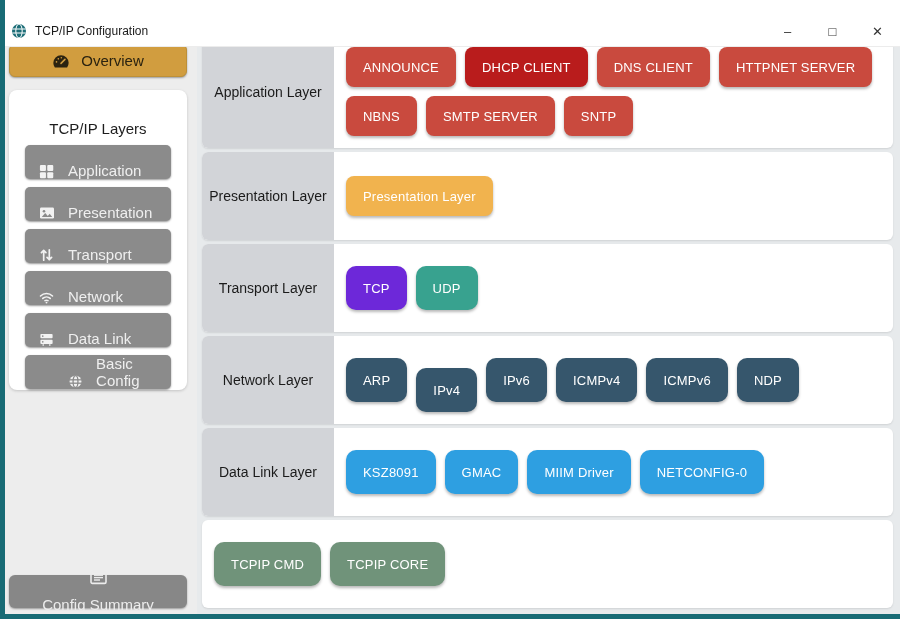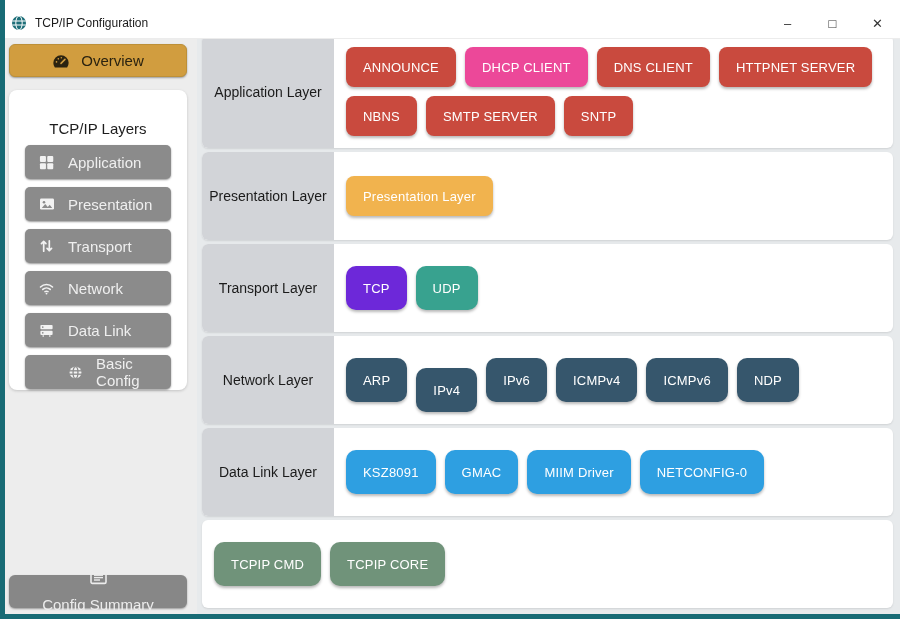--- a/index.html
+++ b/index.html
@@ -6,39 +6,39 @@
   body{
     width:900px;height:619px;position:relative;overflow:hidden;
     font-family:"Liberation Sans", sans-serif;background:#ffffff;
     -webkit-font-smoothing:antialiased;
   }
   
   .accent-left{position:absolute;left:0;top:0;width:5px;height:619px;z-index:50;}
   .accent-bottom{position:absolute;left:0;bottom:0;width:900px;height:5px;z-index:50;}
 
   
-  .titlebar{position:absolute;top:8px;left:0;right:0;height:30px;background:#ffffff;
+  .titlebar{position:absolute;top:16px;left:0;right:0;height:30px;background:#ffffff;
     display:flex;align-items:center;border-bottom:1px solid #ececec;z-index:40;}
   .titlebar .app-icon{margin-left:11px;display:flex;}
   .titlebar .title-text{margin-left:8px;font-size:12px;color:#1a1a1a;}
   .win-controls{margin-left:auto;display:flex;height:100%;}
   .win-btn{width:45px;height:100%;display:flex;align-items:center;justify-content:center;
     font-size:13px;color:#333;cursor:default;}
 
   
   .sidebar{position:absolute;left:5px;top:30px;width:192px;bottom:5px;background:#ededed;}
   .overview-btn{position:absolute;left:4px;top:14px;width:178px;height:33px;border-radius:6px;
     display:flex;align-items:center;justify-content:center;gap:11px;
     color:#2b2310;font-size:15px;border:1px solid #bd9038;
     box-shadow:0 1px 2px rgba(0,0,0,.35);box-sizing:border-box;}
   .layers-panel{position:absolute;left:4px;top:60px;width:178px;height:300px;background:#ffffff;
     border-radius:8px;box-shadow:0 1px 3px rgba(0,0,0,.18);}
   .layers-title{text-align:center;padding-top:30px;font-size:15px;color:#1d1d1d;}
   .nav-btn{width:146px;height:34px;margin:8px auto 0 auto;border-radius:5px;
-    display:flex;align-items:center;padding-left:13px;gap:13px;box-sizing:border-box;
+    display:flex;align-items:flex-end;padding-left:13px;gap:13px;box-sizing:border-box;
     color:#efefef;font-size:15px;box-shadow:0 1px 2px rgba(0,0,0,.4);}
   .nav-btn .icon{display:flex;width:17px;justify-content:center;}
   .config-summary-btn{position:absolute;left:4px;bottom:6px;width:178px;height:33px;border-radius:6px;
     display:flex;align-items:center;justify-content:center;gap:11px;
     color:#ececec;font-size:15px;box-shadow:0 1px 2px rgba(0,0,0,.35);flex-direction:column;}
 
   
   .main{position:absolute;left:197px;top:30px;right:0;bottom:5px;background:#e7eaec;
     padding:5px 7px 0 5px;box-sizing:border-box;}
   .layer-row{display:flex;background:#ffffff;border-radius:6px;overflow:hidden;
@@ -181,21 +181,21 @@
     <span>Config Summary</span>
   </div>
 </div>
 
 <div class="main">
 
   <div class="layer-row row-app">
     <div class="row-label">Application Layer</div>
     <div class="row-content">
       <div class="chip" style="background-color: rgb(201, 74, 62);">ANNOUNCE</div>
-      <div class="chip" style="background-color: #ec4899;">DHCP CLIENT</div>
+      <div class="chip" style="background-color: #b91c1c;">DHCP CLIENT</div>
       <div class="chip" style="background-color: rgb(201, 74, 62);">DNS CLIENT</div>
       <div class="chip" style="background-color: rgb(201, 74, 62);">HTTPNET SERVER</div>
       <div class="chip" style="background-color: rgb(201, 74, 62);">NBNS</div>
       <div class="chip" style="background-color: rgb(201, 74, 62);">SMTP SERVER</div>
       <div class="chip" style="background-color: rgb(201, 74, 62);">SNTP</div>
     </div>
   </div>
 
   <div class="layer-row row-std">
     <div class="row-label">Presentation Layer</div>

